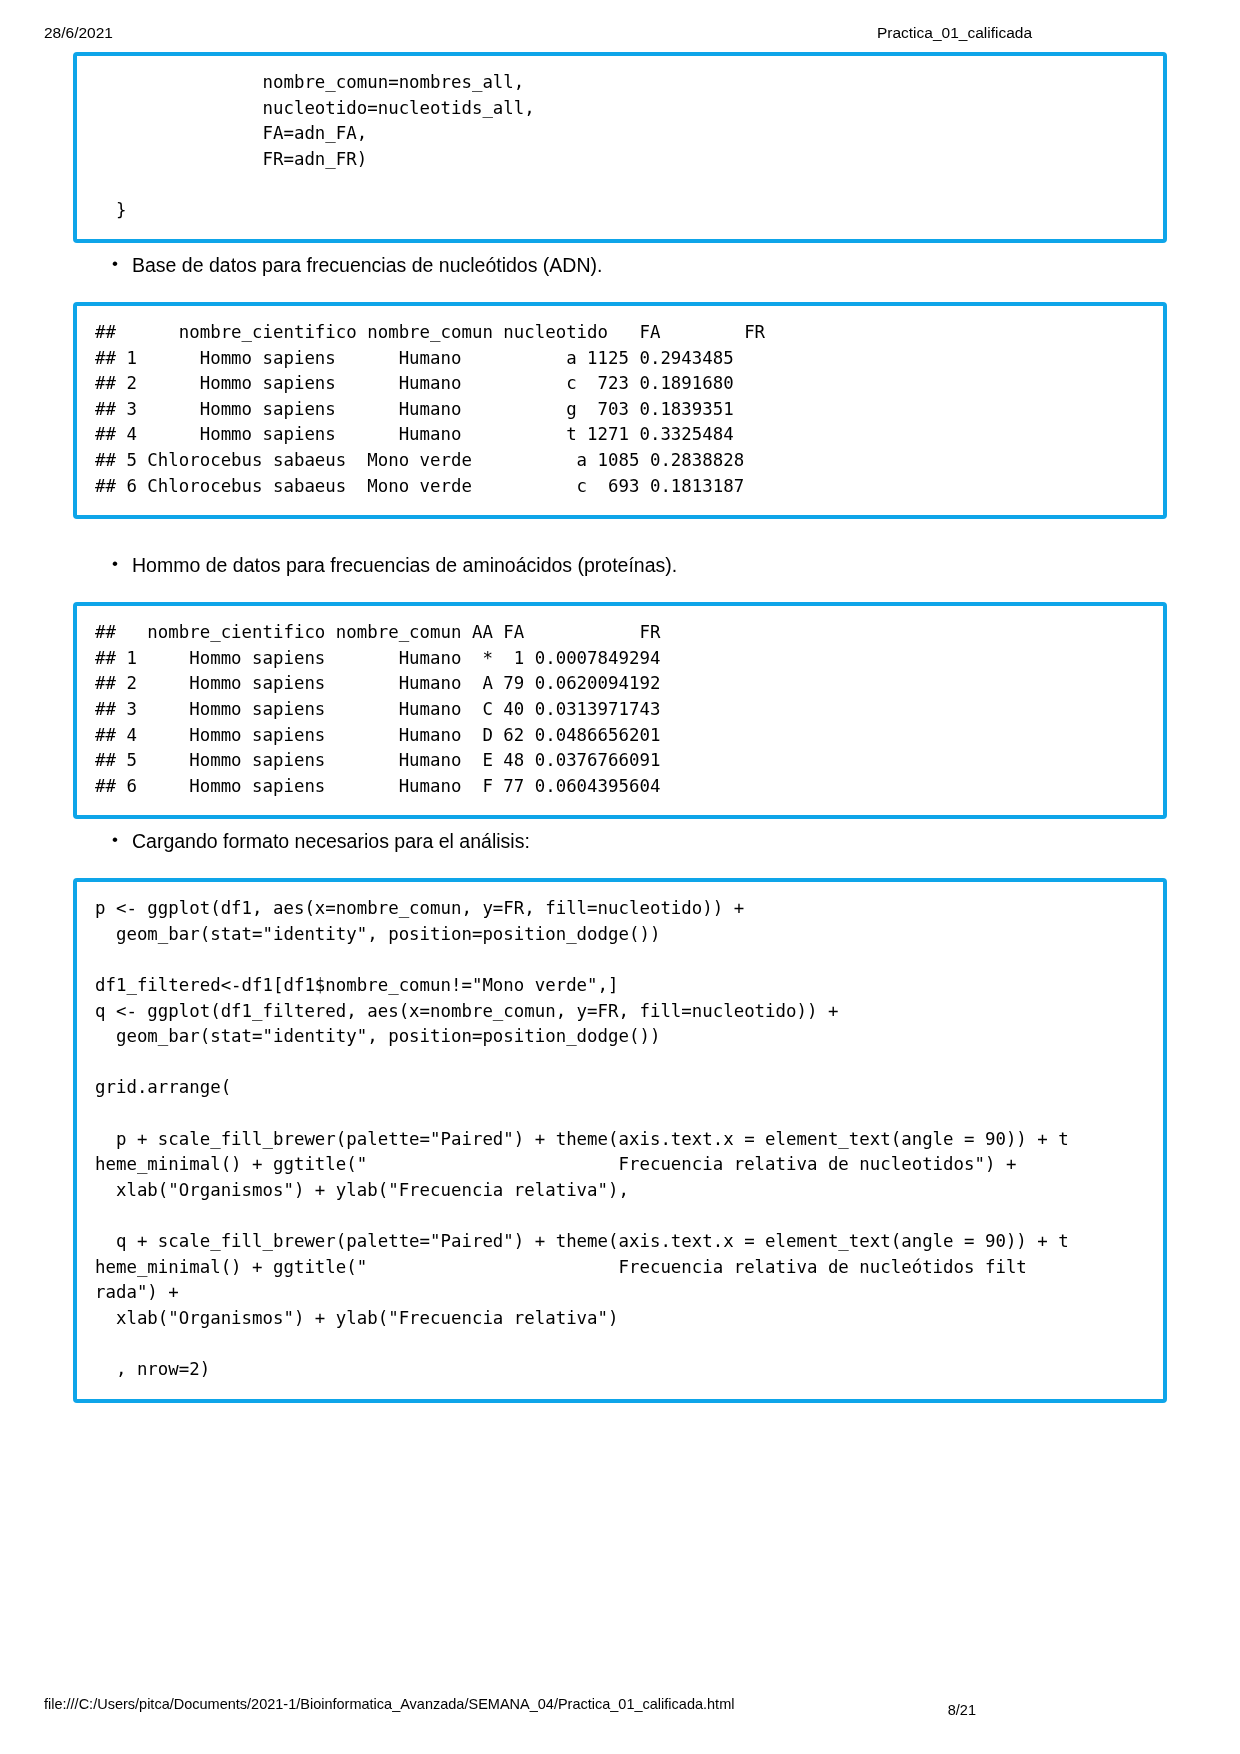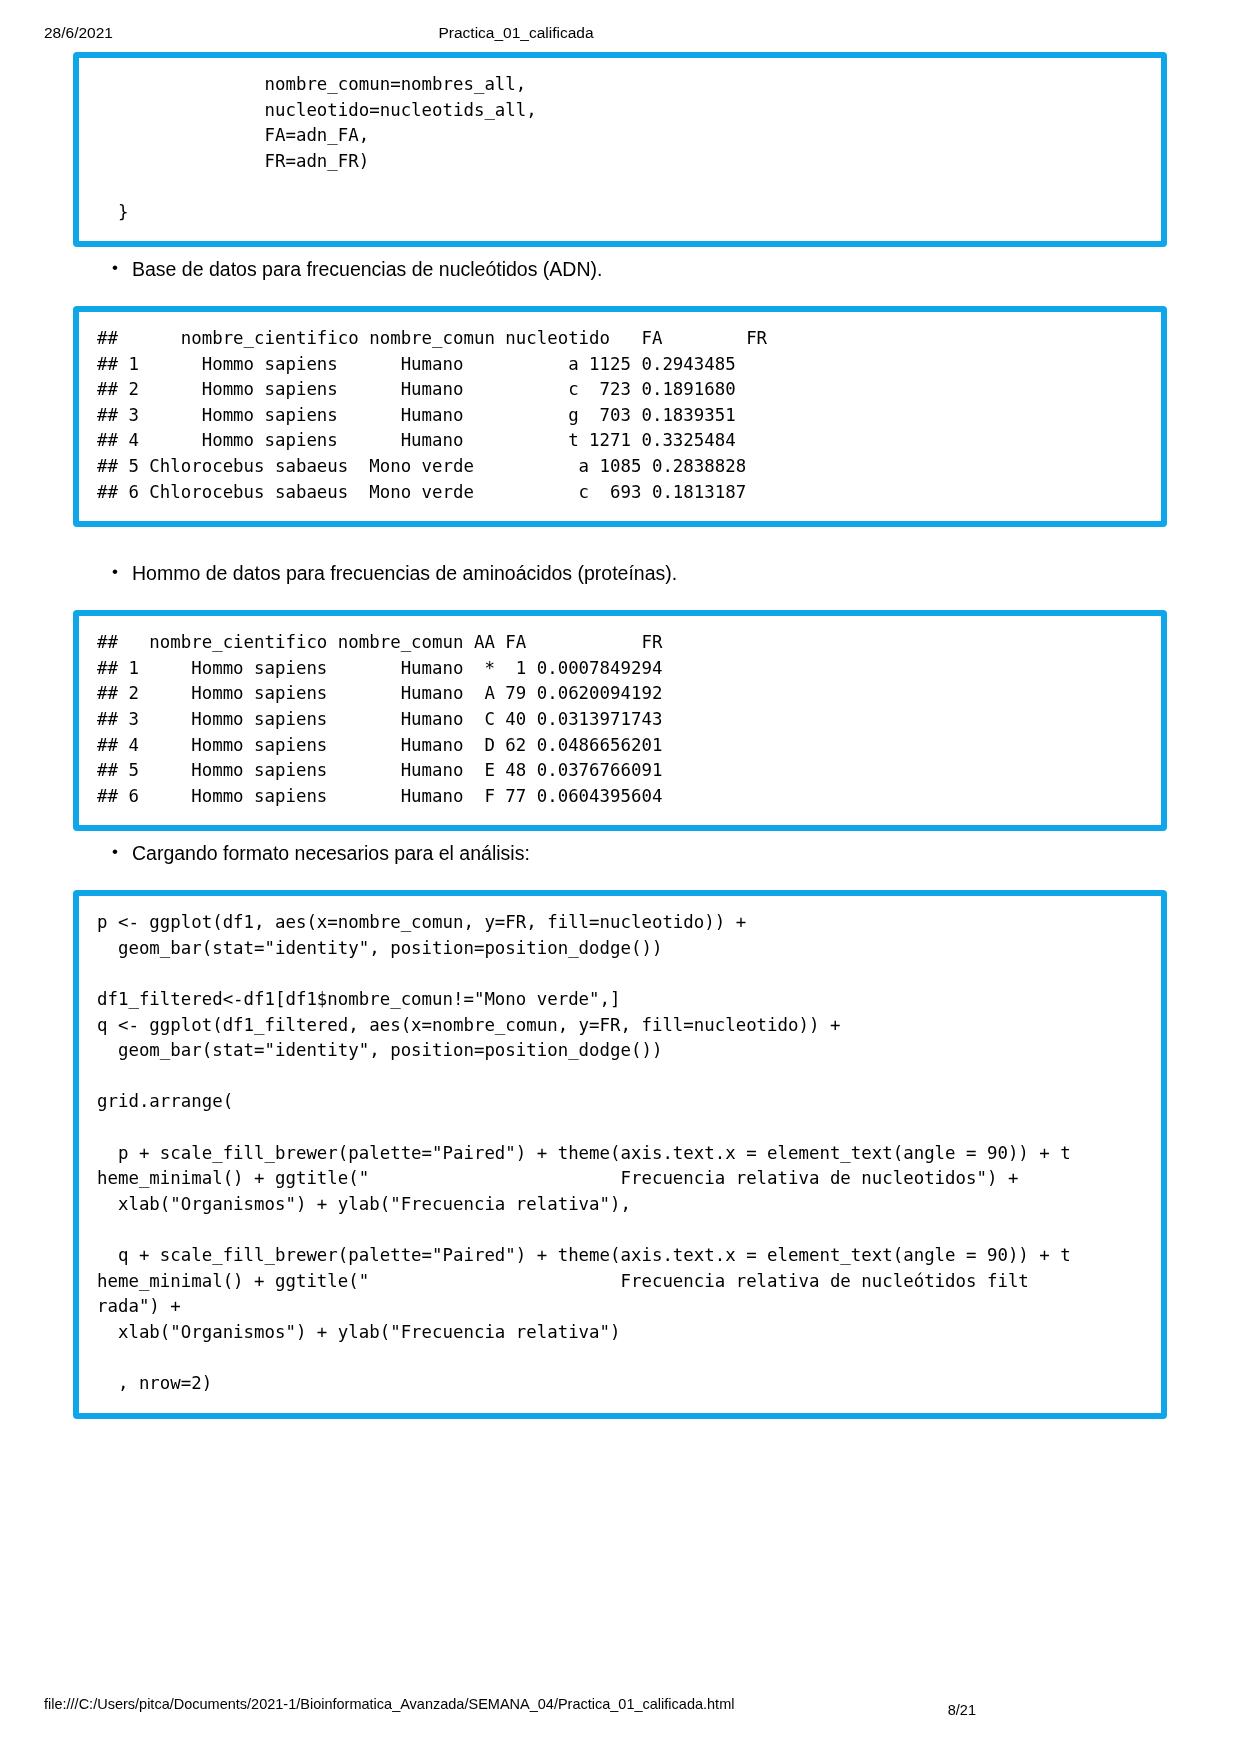--- a/index.html
+++ b/index.html
@@ -37,35 +37,35 @@
     position: absolute;
     left: 44px;
     top: 0;
     white-space: nowrap;
   }
   .page-header .hdr-title {
     position: absolute;
     left: 0;
     top: 0;
     width: 1032px;
-    text-align: center;
+    text-align: right;
     white-space: nowrap;
   }
 
   
   .content {
     position: absolute;
     left: 73px;
     top: 52px;
     width: 1094px;
   }
 
   
   .codebox {
-    border: 6px solid #0ea5e9;
+    border: 4px solid #0ea5e9;
     border-radius: 4px;
     background: #ffffff;
     box-sizing: border-box;
     padding: 14px 18px 16px 18px;
     margin: 0;
   }
   .codebox pre {
     margin: 0;
     font-family: "DejaVu Sans Mono", "Liberation Mono", monospace;
     font-size: 17.4px;

